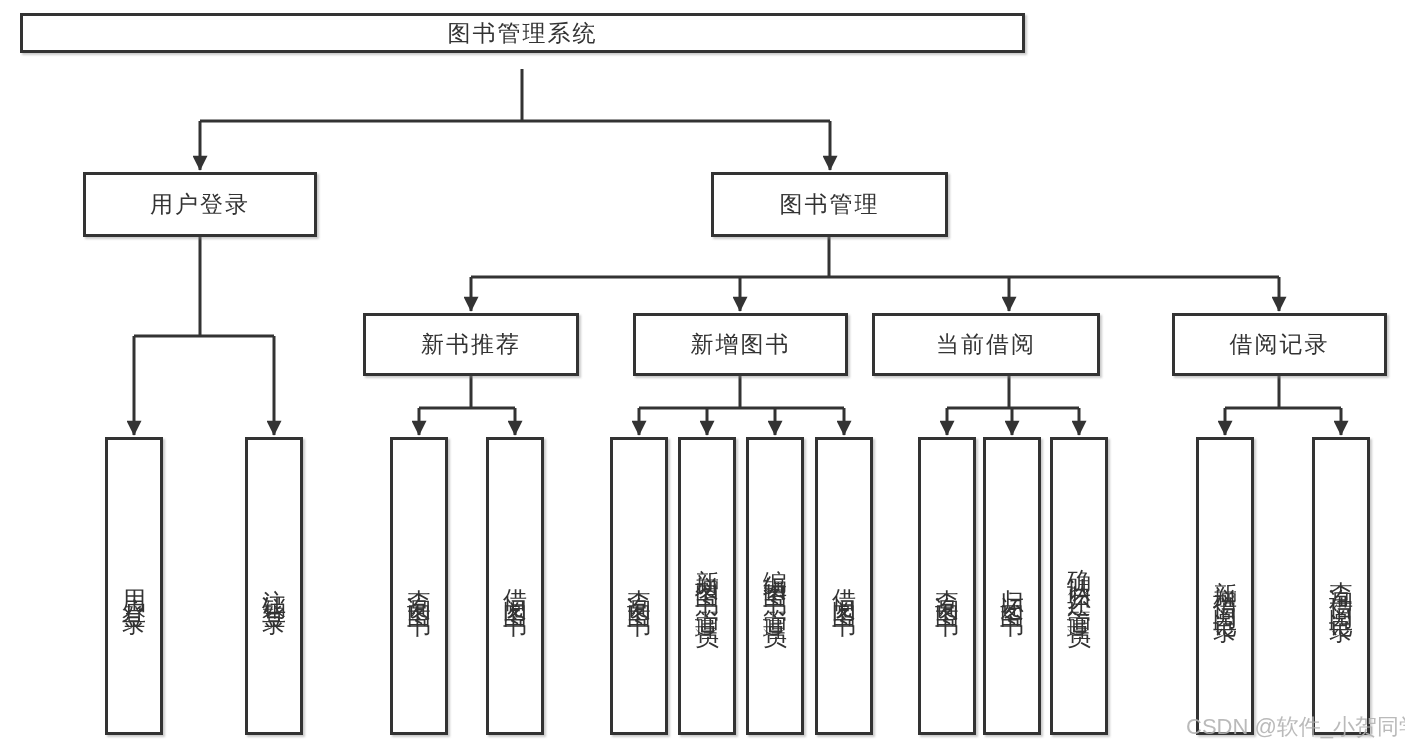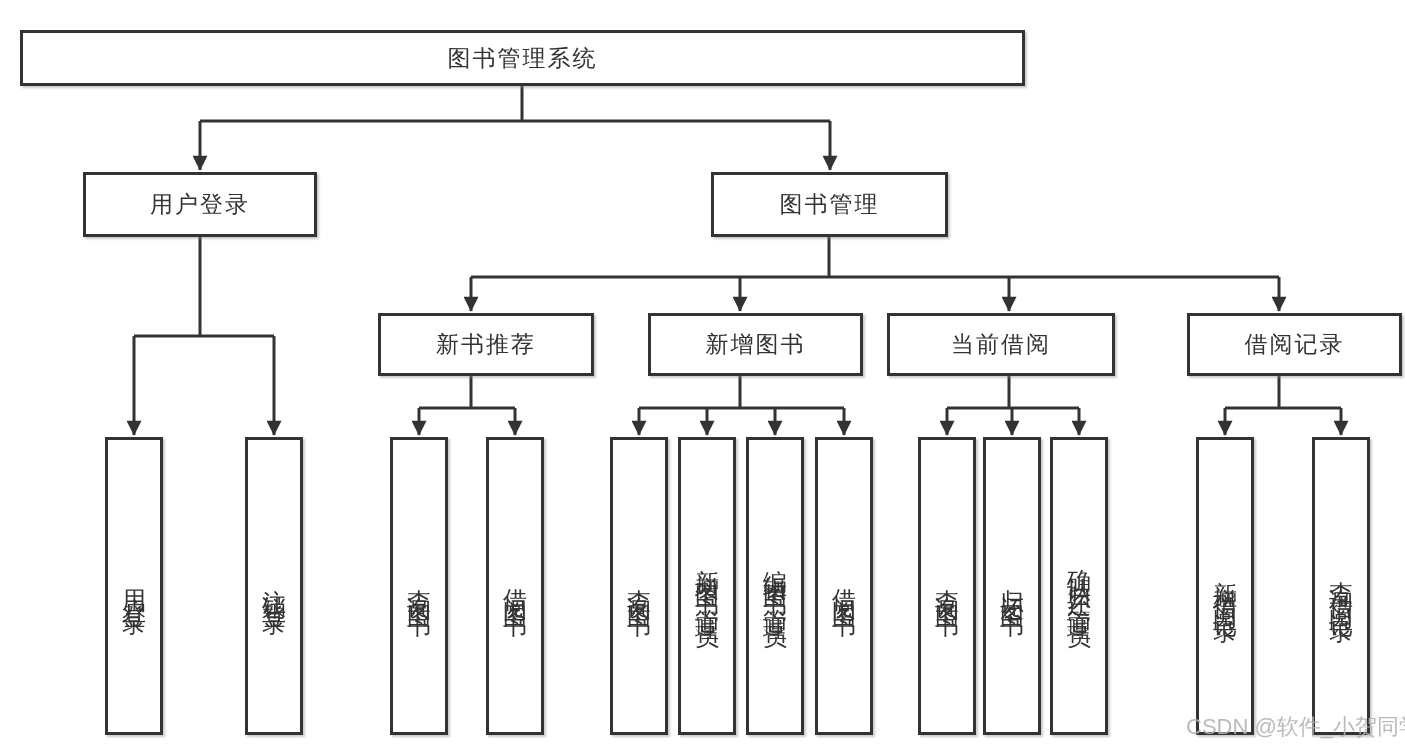--- a/index.html
+++ b/index.html
@@ -46,21 +46,21 @@
     letter-spacing: 2px;
     white-space: nowrap;
   }
   .vlabel {
     writing-mode: vertical-rl;
     font-size: 24px;
     letter-spacing: 8px;
     line-height: 1;
     white-space: nowrap;
   }
-  .l3 { top: 313px; height: 63px; margin-left: 15px; }
+  .l3 { top: 313px; height: 63px; }
   .leaf { top: 437px; height: 298px; width: 58px; }
   .watermark {
     position: absolute;
     left: 1186px;
     top: 712px;
     z-index: 5;
     font-size: 22px;
     color: rgba(178,178,178,0.9);
     white-space: nowrap;
   }
@@ -104,21 +104,21 @@
     <path class="ln" d="M1009,376 V408 M947,408 H1079"></path>
     <path class="ln ar" d="M947,408 V435"></path>
     <path class="ln ar" d="M1012,408 V435"></path>
     <path class="ln ar" d="M1079,408 V435"></path>
 
     <path class="ln" d="M1279,376 V408 M1225,408 H1341"></path>
     <path class="ln ar" d="M1225,408 V435"></path>
     <path class="ln ar" d="M1341,408 V435"></path>
   </svg>
 
-  <div class="box" style="left:20px; top:30px; width:1005px; height:56px">
+  <div class="box" style="left:20px; top:13px; width:1005px; height:40px">
     <span class="hlabel">图书管理系统</span>
   </div>
 
   <div class="box" style="left:83px; top:172px; width:234px; height:65px">
     <span class="hlabel">用户登录</span>
   </div>
   <div class="box" style="left:711px; top:172px; width:237px; height:65px">
     <span class="hlabel">图书管理</span>
   </div>
 

